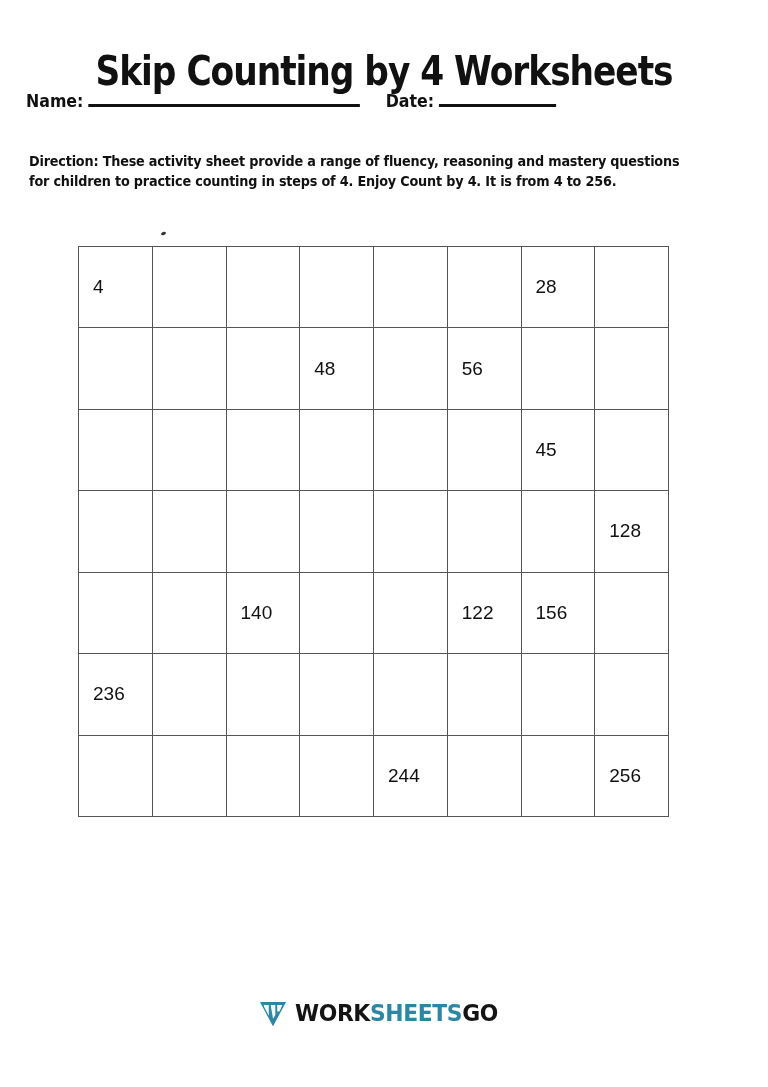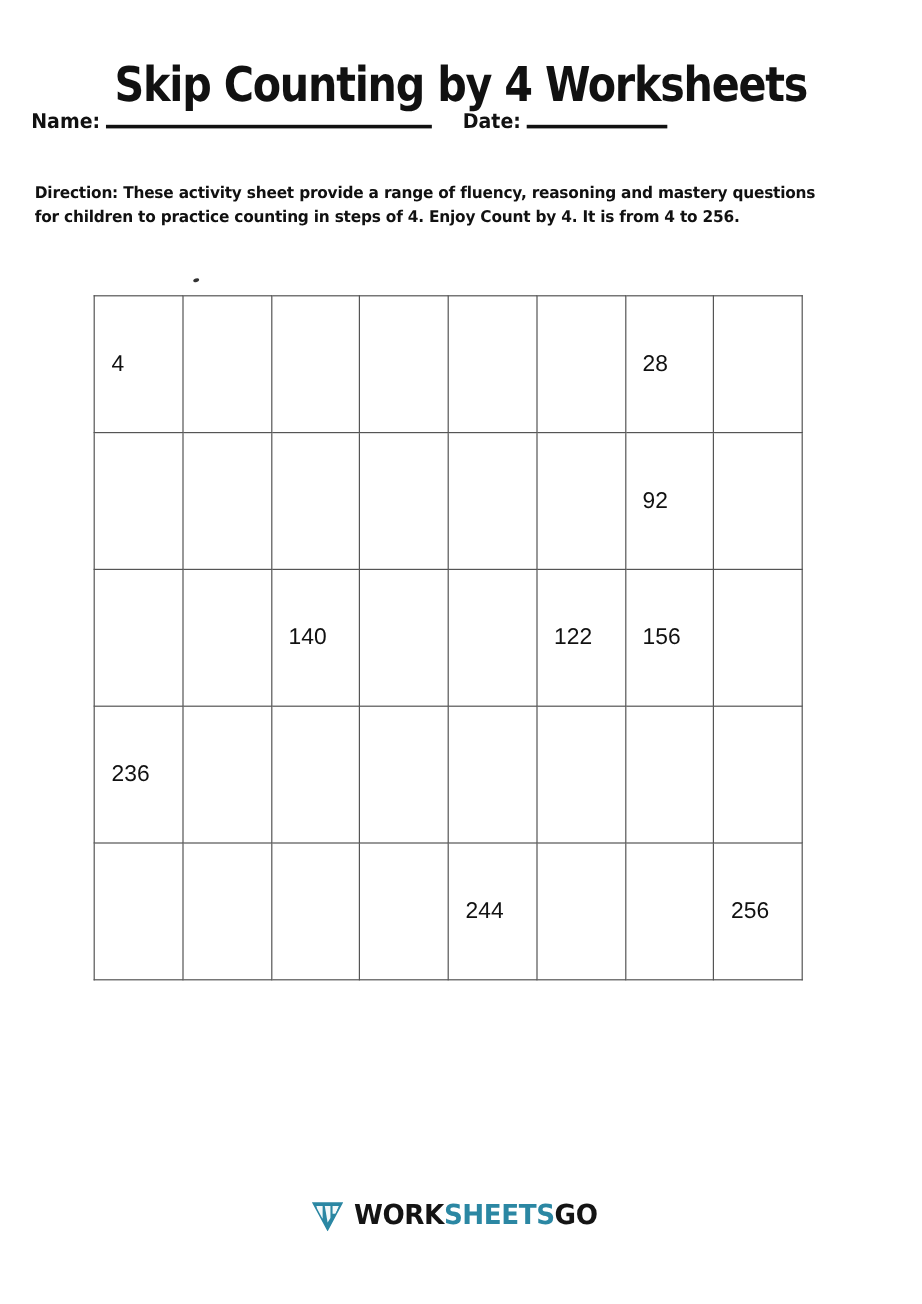--- a/index.html
+++ b/index.html
@@ -191,25 +191,45 @@
             <td class="empty"></td>
             <td class="empty"></td>
             <td class="empty"></td>
             <td class="filled">28</td>
             <td class="empty"></td>
           </tr>
           <tr>
             <td class="empty"></td>
             <td class="empty"></td>
             <td class="empty"></td>
-            <td class="empty"></td>
-            <td class="empty"></td>
-            <td class="empty"></td>
-            <td class="filled">92</td>
-            <td class="empty"></td>
+            <td class="filled">48</td>
+            <td class="empty"></td>
+            <td class="filled">56</td>
+            <td class="empty"></td>
+            <td class="empty"></td>
+          </tr>
+          <tr>
+            <td class="empty"></td>
+            <td class="empty"></td>
+            <td class="empty"></td>
+            <td class="empty"></td>
+            <td class="empty"></td>
+            <td class="empty"></td>
+            <td class="filled">45</td>
+            <td class="empty"></td>
+          </tr>
+          <tr>
+            <td class="empty"></td>
+            <td class="empty"></td>
+            <td class="empty"></td>
+            <td class="empty"></td>
+            <td class="empty"></td>
+            <td class="empty"></td>
+            <td class="empty"></td>
+            <td class="filled">128</td>
           </tr>
           <tr>
             <td class="empty"></td>
             <td class="empty"></td>
             <td class="filled">140</td>
             <td class="empty"></td>
             <td class="empty"></td>
             <td class="filled">122</td>
             <td class="filled">156</td>
             <td class="empty"></td>

